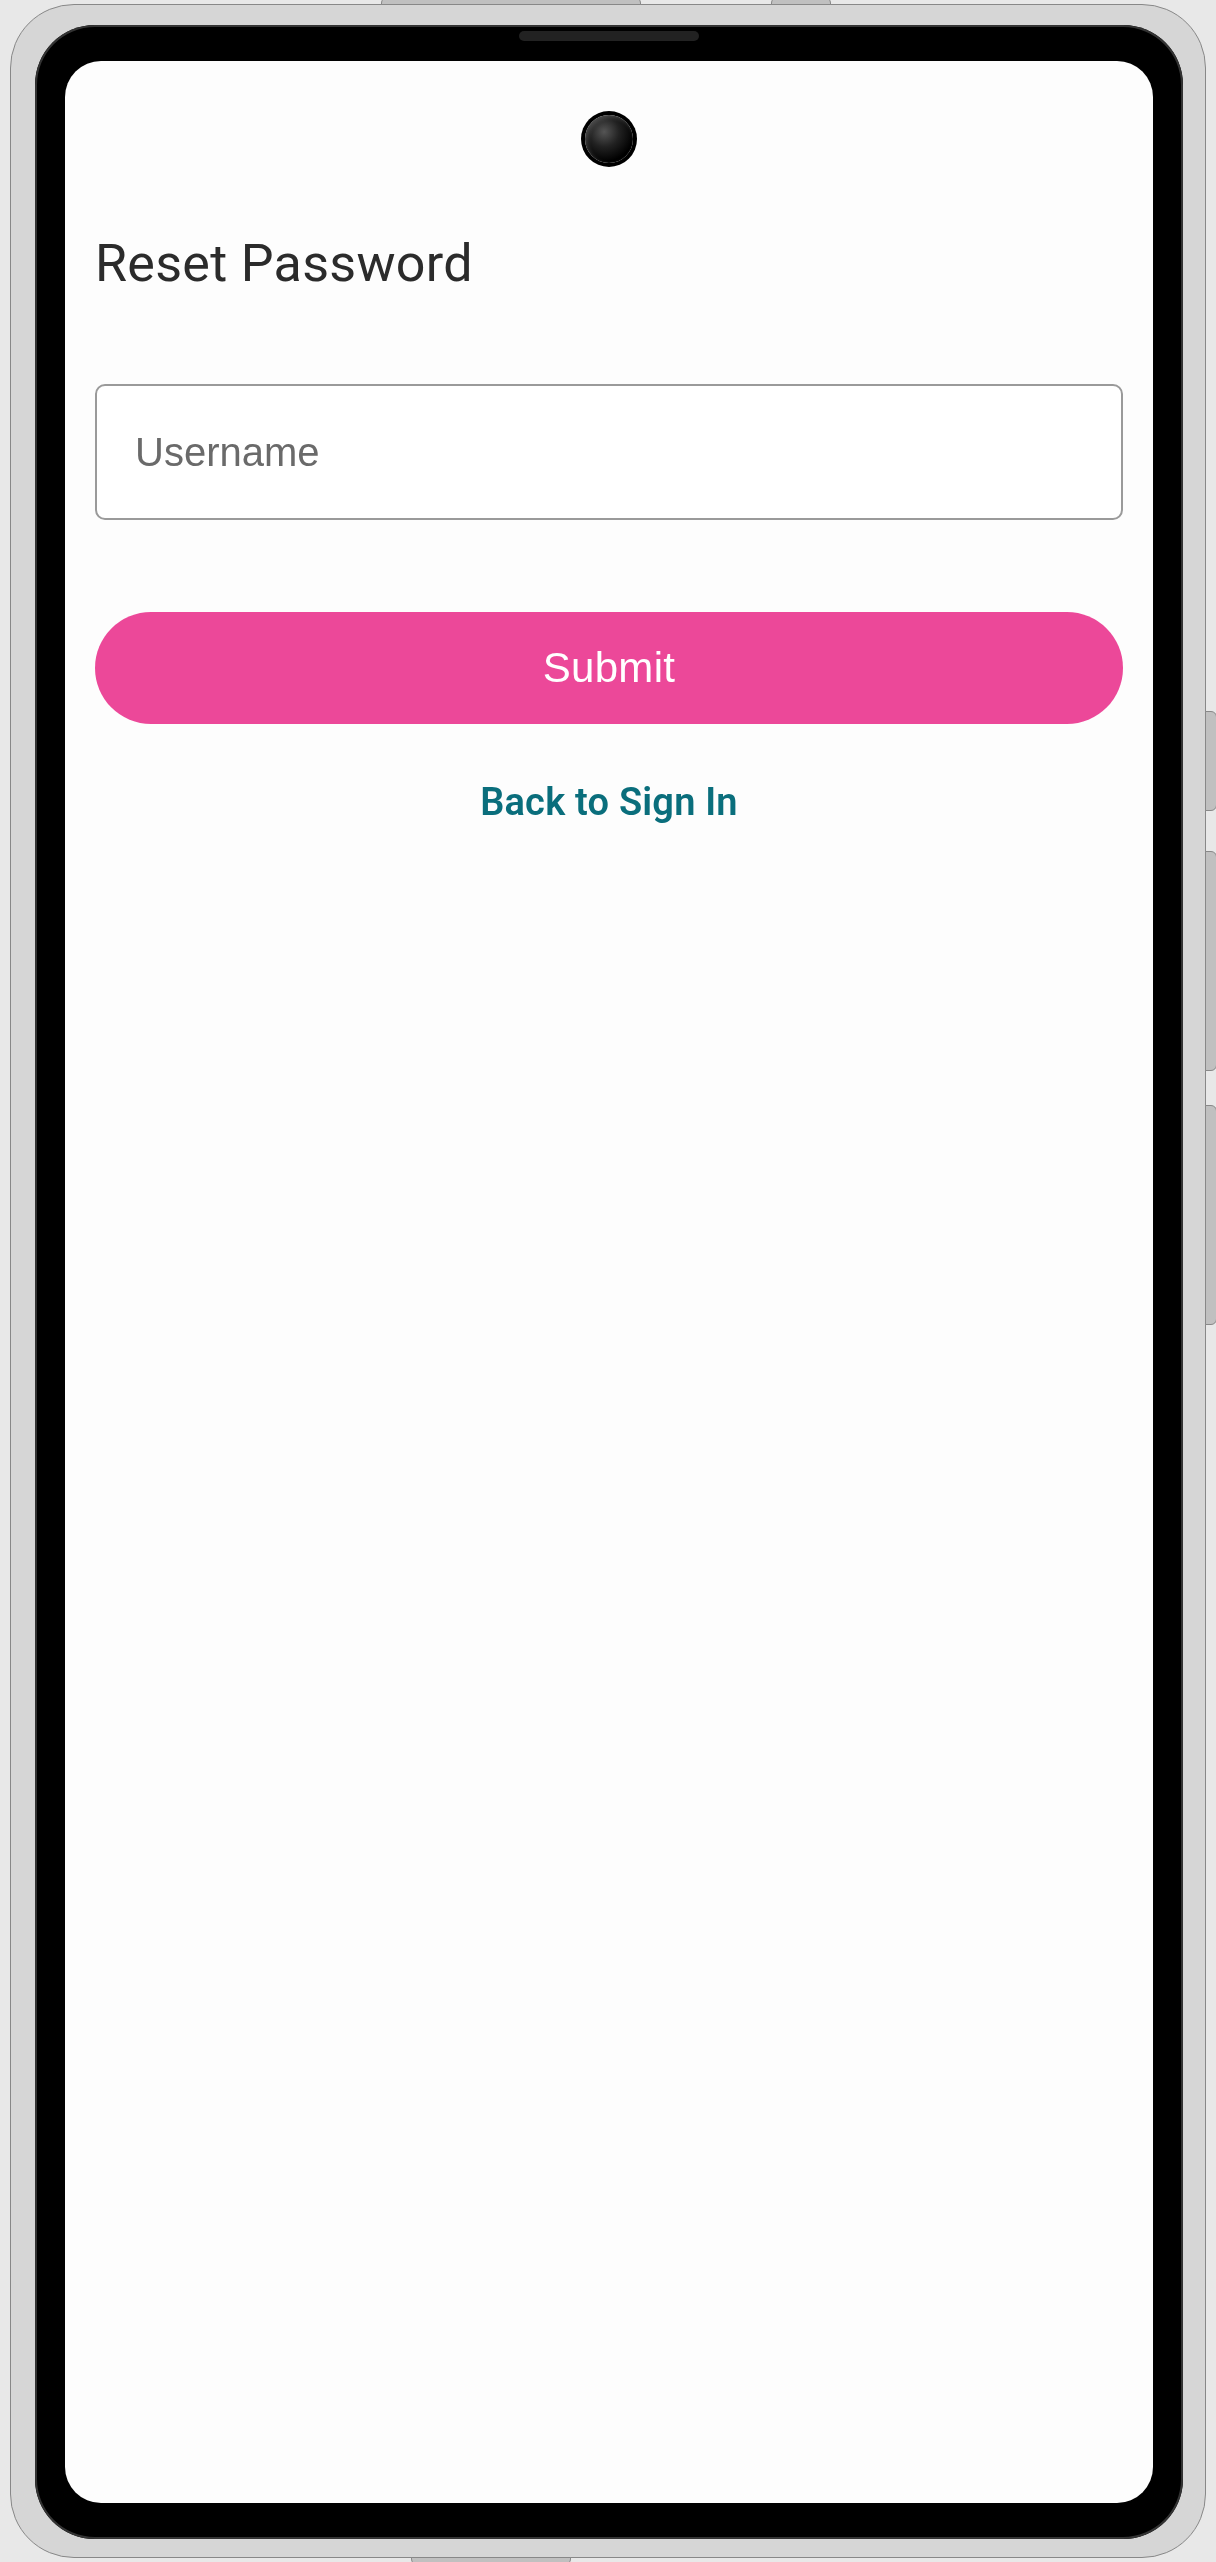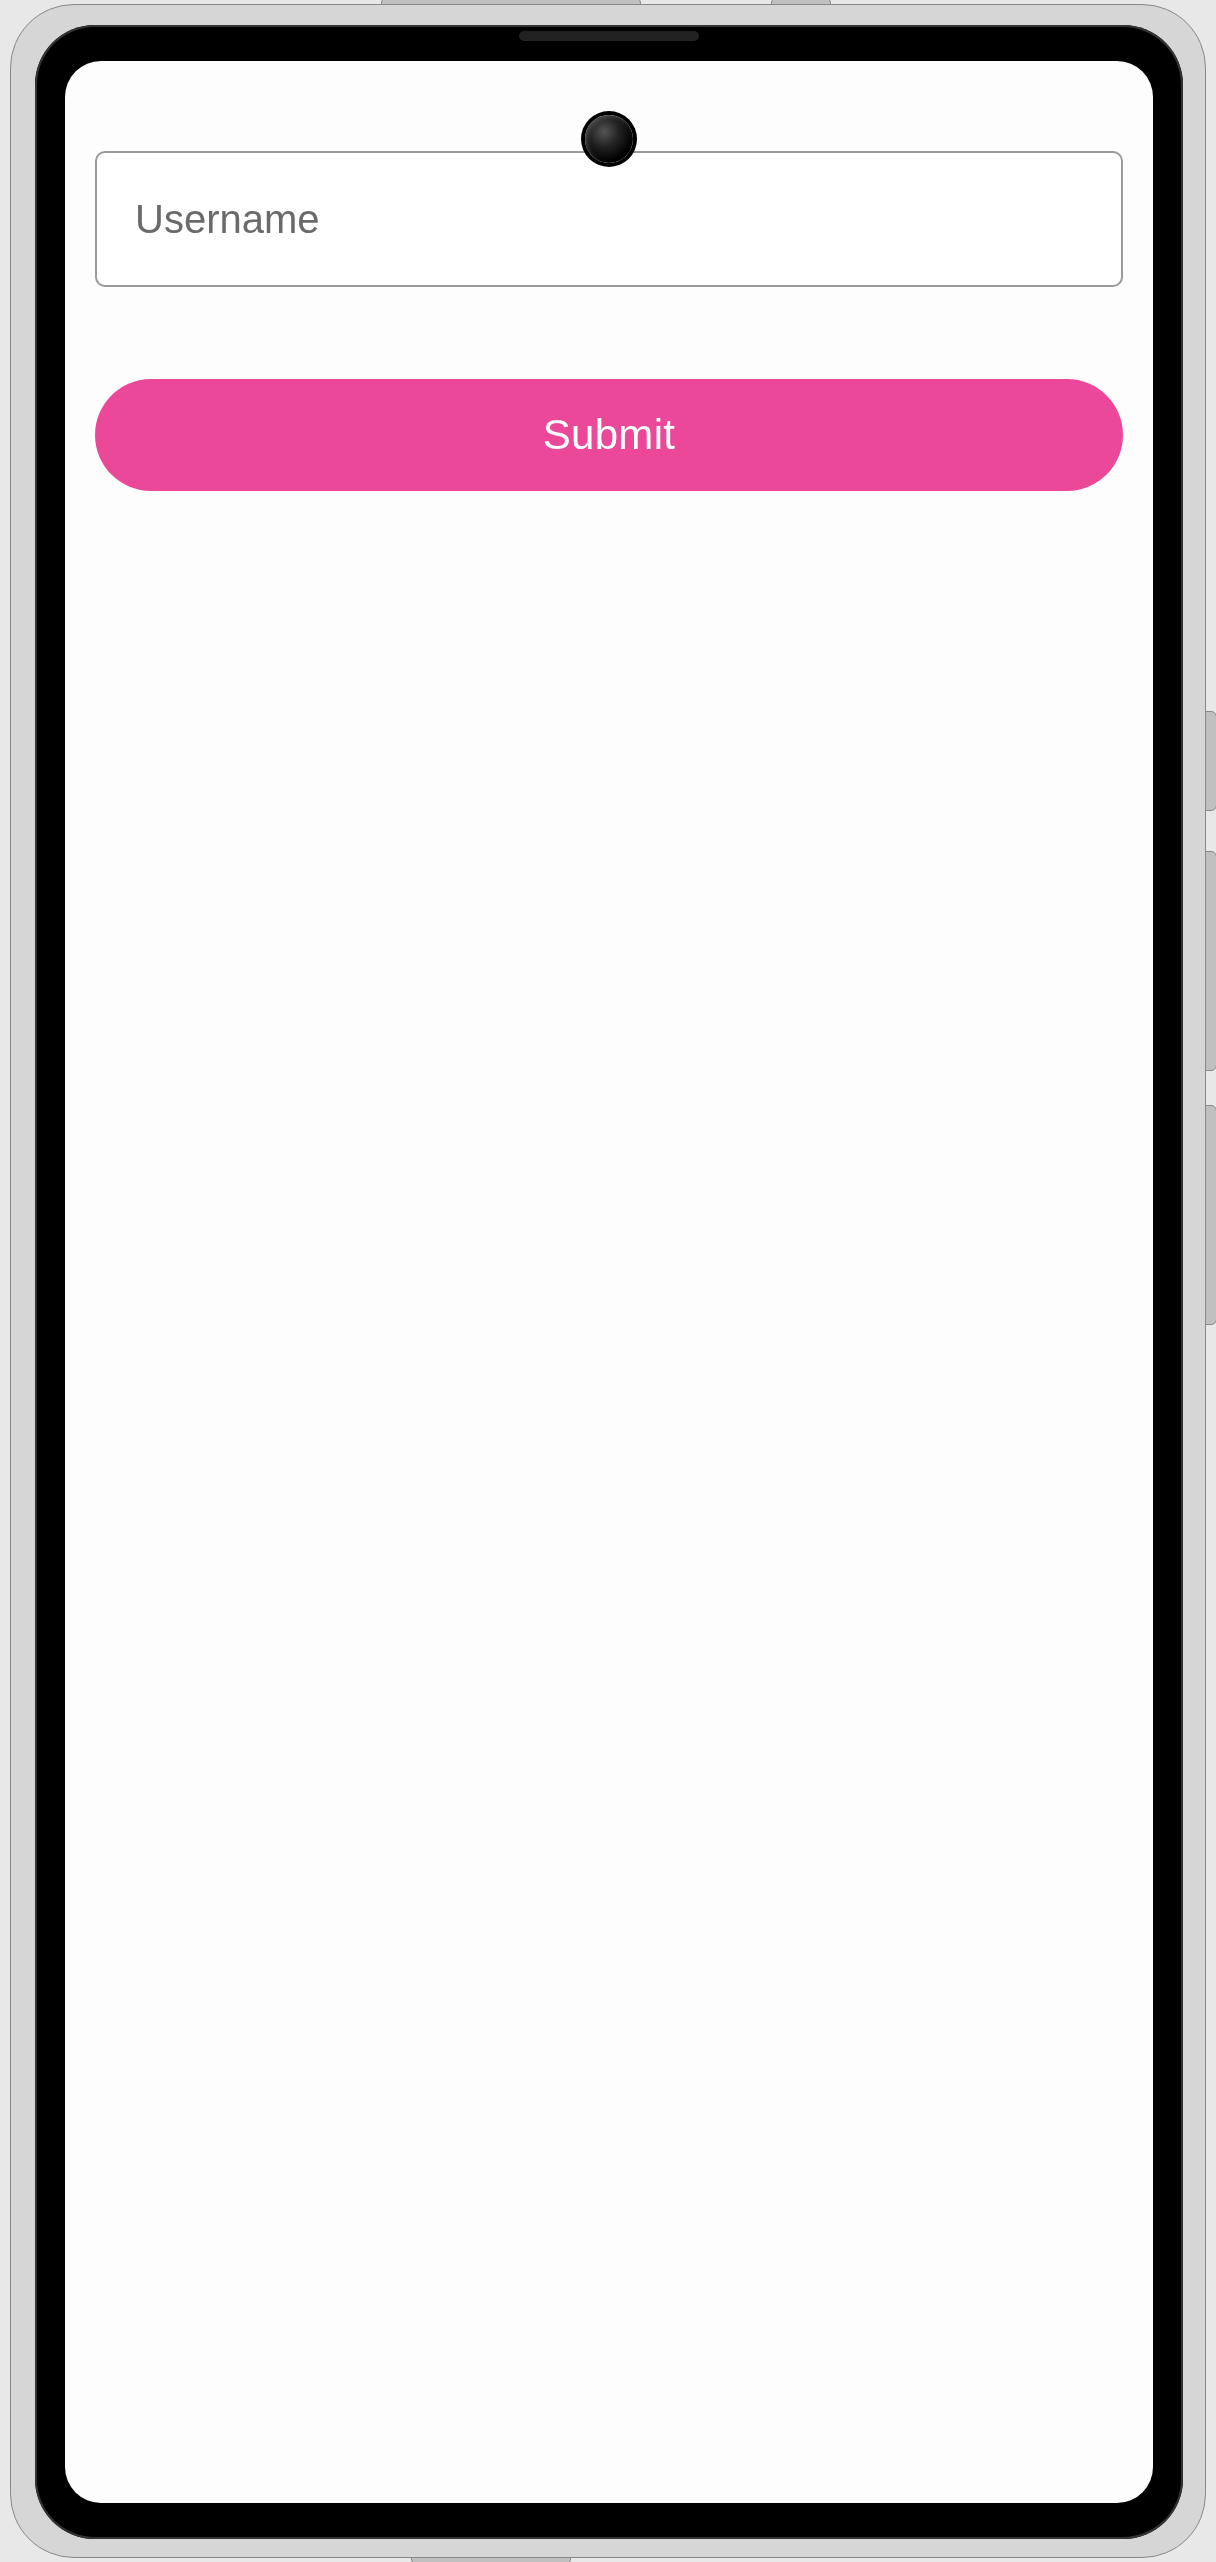--- a/index.html
+++ b/index.html
@@ -146,21 +146,23 @@
   <div class="side-btn right3"></div>
   <div class="side-btn bottom"></div>
   <div class="side-btn top1"></div>
   <div class="side-btn top2"></div>
 
   <div class="device">
     <div class="speaker"></div>
     <div class="screen">
       <div class="camera"></div>
       <div class="content">
+        <h1 class="page-title">Reset Password</h1>
 
         <input class="username-field" type="text" placeholder="Username" style="">
 
         <button class="submit-btn">Submit</button>
 
+        <a class="back-link">Back to Sign In</a>
       </div>
     </div>
   </div>
 </div>
 
 </body></html>

